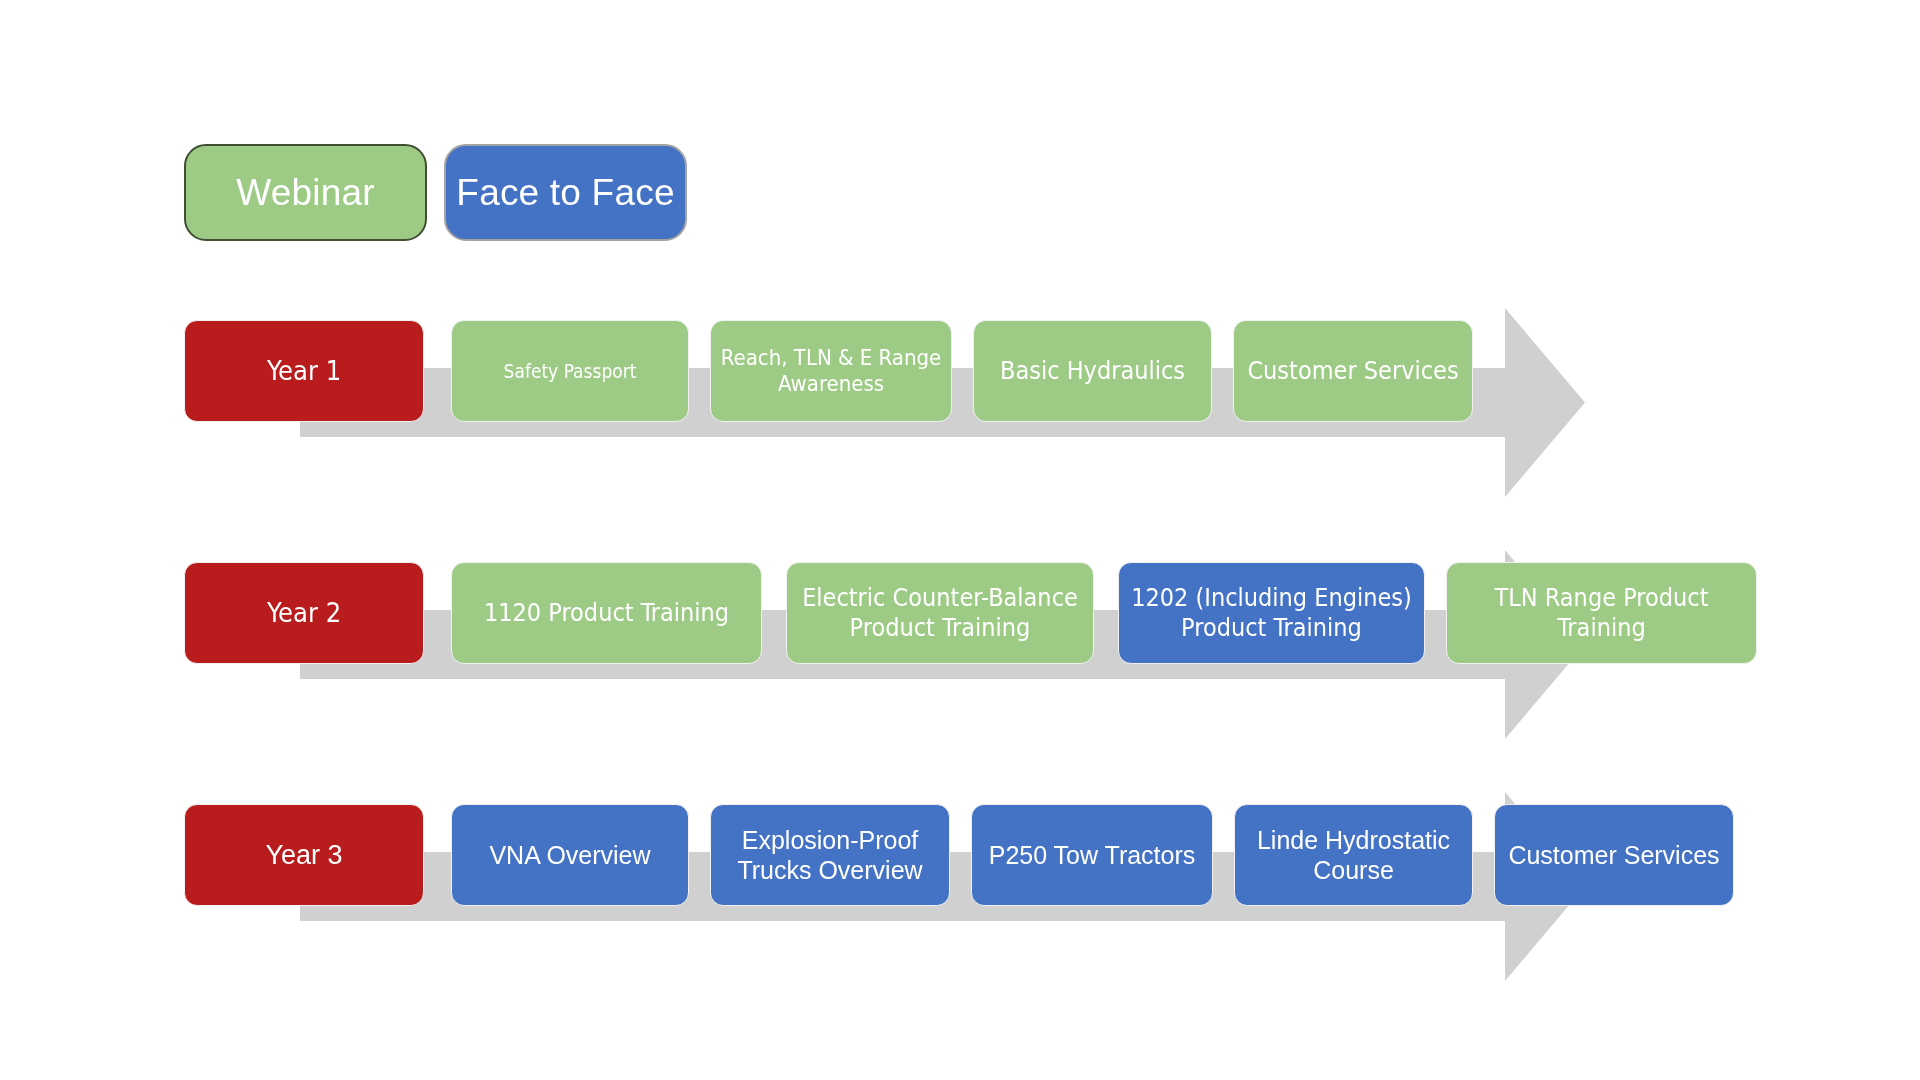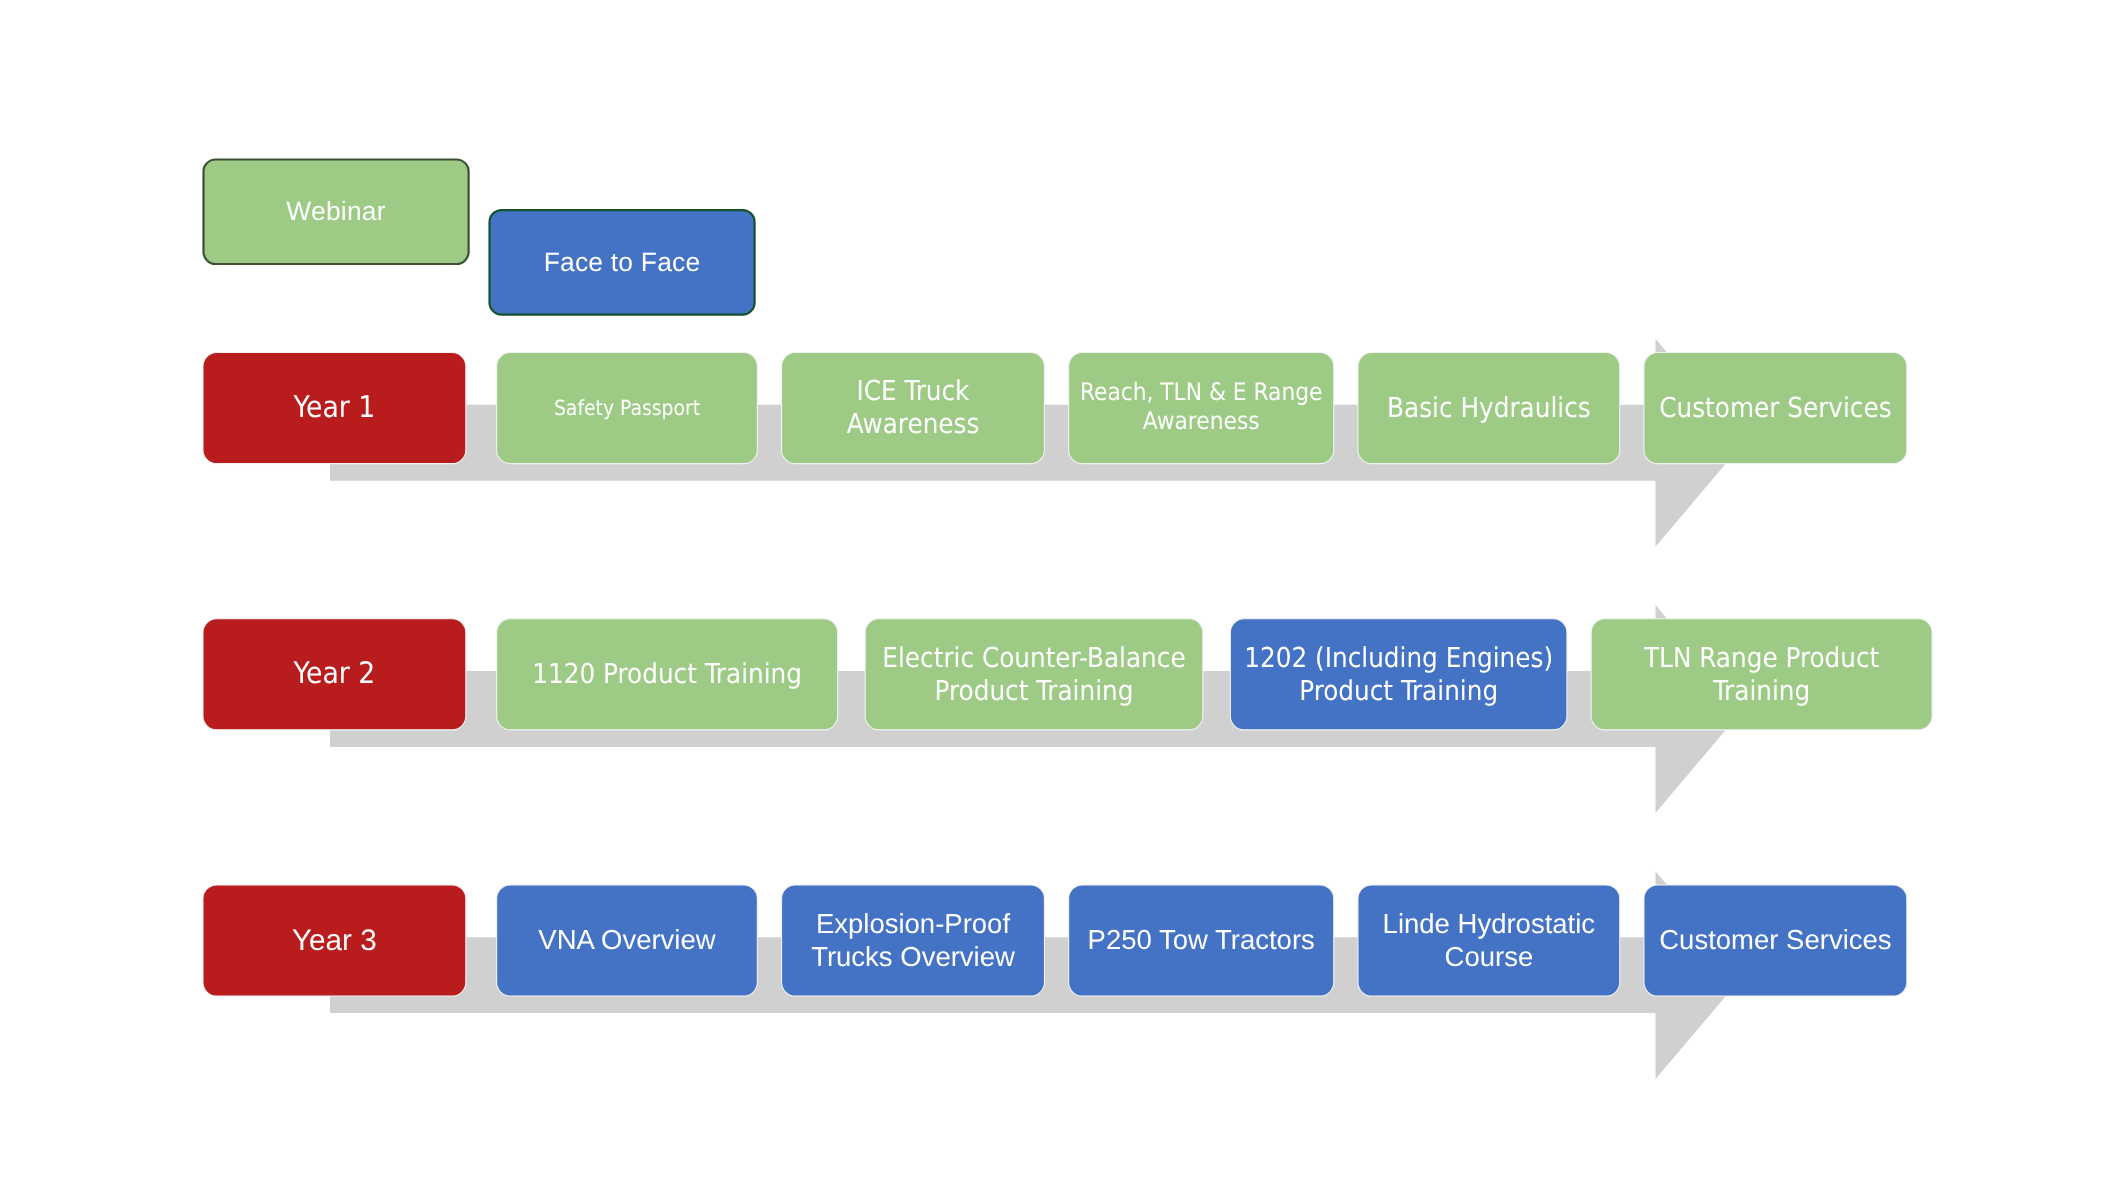--- a/index.html
+++ b/index.html
@@ -26,37 +26,36 @@
   .legend {
     position: absolute;
     left: 184px;
     top: 144px;
     display: flex;
     gap: 17px;
   }
   .legend-box {
     width: 243px;
     height: 97px;
-    border-radius: 12px;
+    border-radius: 22px;
     display: flex;
     align-items: center;
     justify-content: center;
     color: #ffffff;
-    font-size: 24px;
+    font-size: 37px;
     letter-spacing: .2px;
     box-sizing: border-box;
   }
   .legend-box.green {
     background: #9DCB86;
     border: 2px solid #3f4f33;
   }
   .legend-box.blue {
     background: #4472C4;
-    border: 2px solid #14532d;
-    margin-top: 46px;
+    border: 2px solid #a3a3a3;
   }
 
   
   .row {
     position: absolute;
     left: 0;
     width: 1920px;
   }
   .row-y1 { top: 248px; }
   .row-y2 { top: 490px; }
@@ -133,23 +132,20 @@
         <polygon points="0,60 1205,60 1205,0 1285,94.5 1205,189 1205,129 0,129" fill="#D0D0D0"></polygon>
       </svg>
     </div>
     <div class="boxes">
       <div class="chip year cond">
         <span>Year 1</span>
       </div>
       <div class="chip green cond" style="width:238px;margin-right:21px;font-size:19px">
         <span>Safety Passport</span>
       </div>
-      <div class="chip green cond" style="width:240px;margin-right:21px;font-size:25px">
-        <span>ICE Truck Awareness</span>
-      </div>
       <div class="chip green cond" style="width:242px;margin-right:21px;font-size:22px">
         <span>Reach, TLN &amp; E Range Awareness</span>
       </div>
       <div class="chip green cond" style="width:239px;margin-right:21px;font-size:25px">
         <span>Basic Hydraulics</span>
       </div>
       <div class="chip green cond" style="width:240px;font-size:25px">
         <span>Customer Services</span>
       </div>
     </div>

